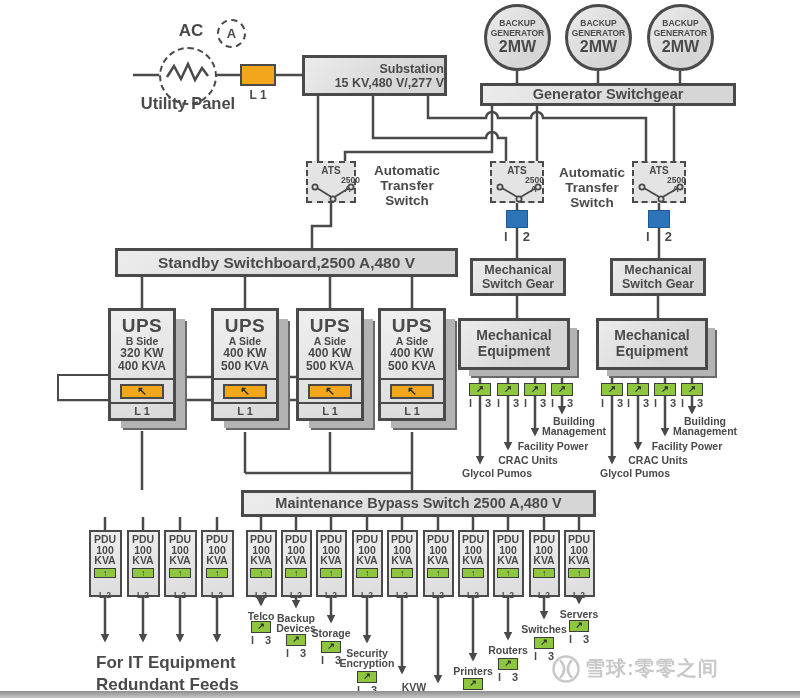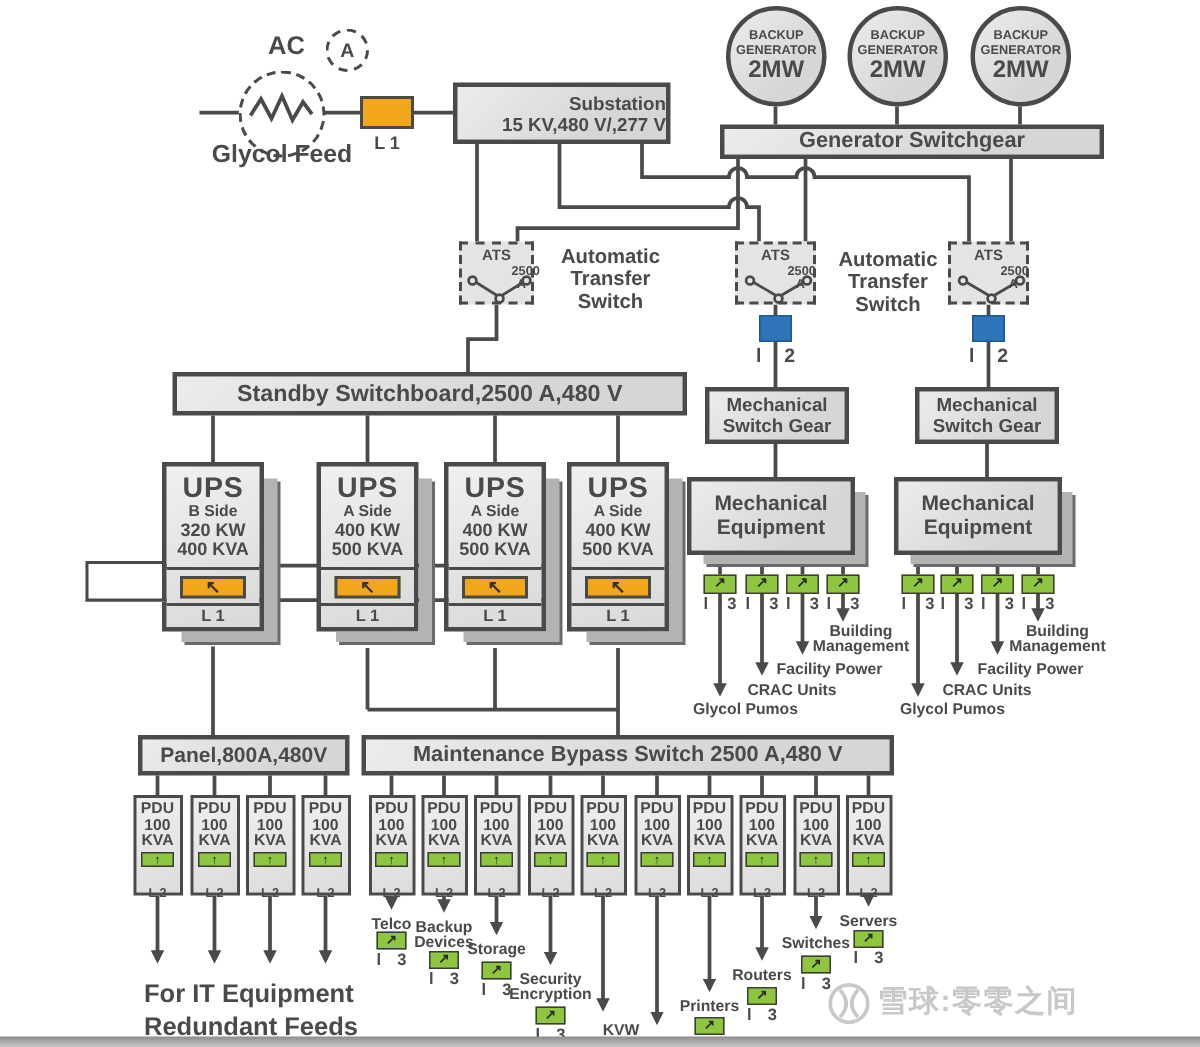--- a/index.html
+++ b/index.html
@@ -153,21 +153,21 @@
   <div class="abs dashed circle" style="left:217px;top:19px;width:29px;height:29px;display:flex;align-items:center;justify-content:center;font-size:13px;">
     <span>A</span>
   </div>
   <div class="abs dashed circle" style="left:159px;top:47px;width:58px;height:58px;z-index:2;">
     <svg width="53" height="53">
       <polyline points="6,28 13,17 20,30 27,15 34,31 41,19 47,27" stroke="#4a4a4a" stroke-width="2.5" fill="none"></polyline>
     </svg>
   </div>
   <div class="fuse" style="left:240px;top:64px;width:36px;height:22px;"></div>
   <div class="t" style="left:240px;top:89px;width:36px;font-size:12px;">L 1</div>
-  <div class="t" style="left:133px;top:94px;width:110px;font-size:16.5px;">Glycol Feed</div>
+  <div class="t" style="left:133px;top:94px;width:110px;font-size:16.5px;">Utility Panel</div>
 
   <div class="box" style="left:302px;top:55px;width:145px;height:41px;align-items:flex-end;">
     <span class="ln" style="font-size:12.5px;">Substation</span>
     <span class="ln" style="font-size:12.5px;">15 KV,480 V/,277 V</span>
   </div>
 
   <div class="box circle" style="left:484px;top:4px;width:67px;height:67px;">
     <span class="ln" style="font-size:8.5px;">BACKUP</span>
     <span class="ln" style="font-size:8.5px;">GENERATOR</span>
     <span class="ln" style="font-size:16px;">2MW</span>
@@ -390,23 +390,20 @@
   <div class="lbl" style="left:642px;top:441px;width:90px;">
     <span class="ln">Facility Power</span>
     </div>
   <div class="lbl" style="left:613px;top:455px;width:90px;">
     <span class="ln">CRAC Units</span>
     </div>
   <div class="lbl" style="left:590px;top:468px;width:90px;">
     <span class="ln">Glycol Pumos</span>
     </div>
 
-  <div class="box" style="left:92px;top:490px;width:141px;height:27px;">
-    <span style="font-size:14px;">Panel,800A,480V</span>
-  </div>
   <div class="box" style="left:241px;top:490px;width:355px;height:27px;">
     <span style="font-size:14.5px;">Maintenance Bypass Switch 2500 A,480 V</span>
   </div>
 
   <div class="pdu" style="left:88.5px;width:33px;">
     <span class="l">PDU</span>
       <span class="l">100</span>
       <span class="l">KVA</span>
     <span class="pg">↑</span>
       <span class="pt">L 2</span>

